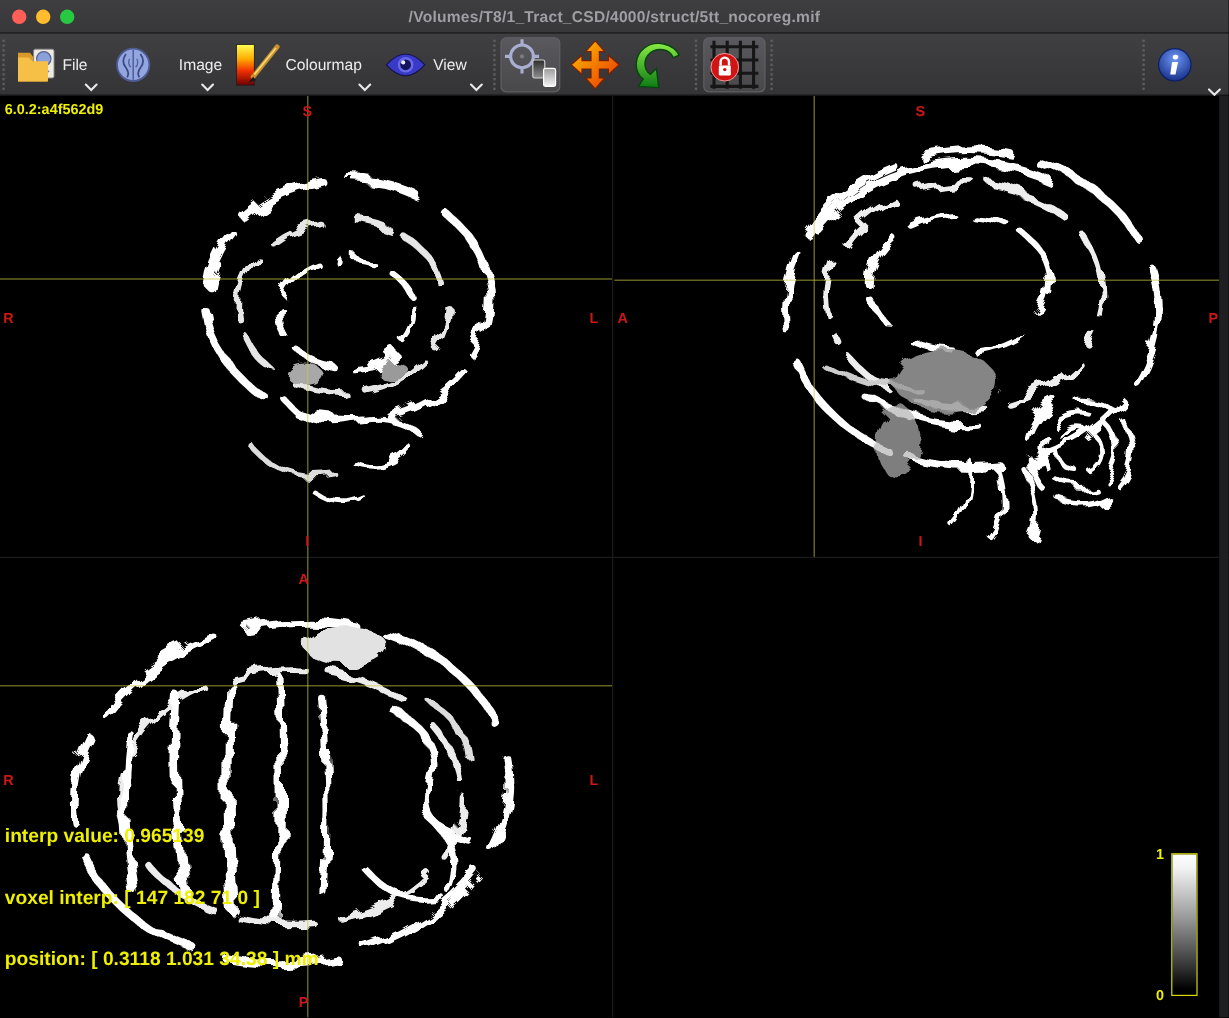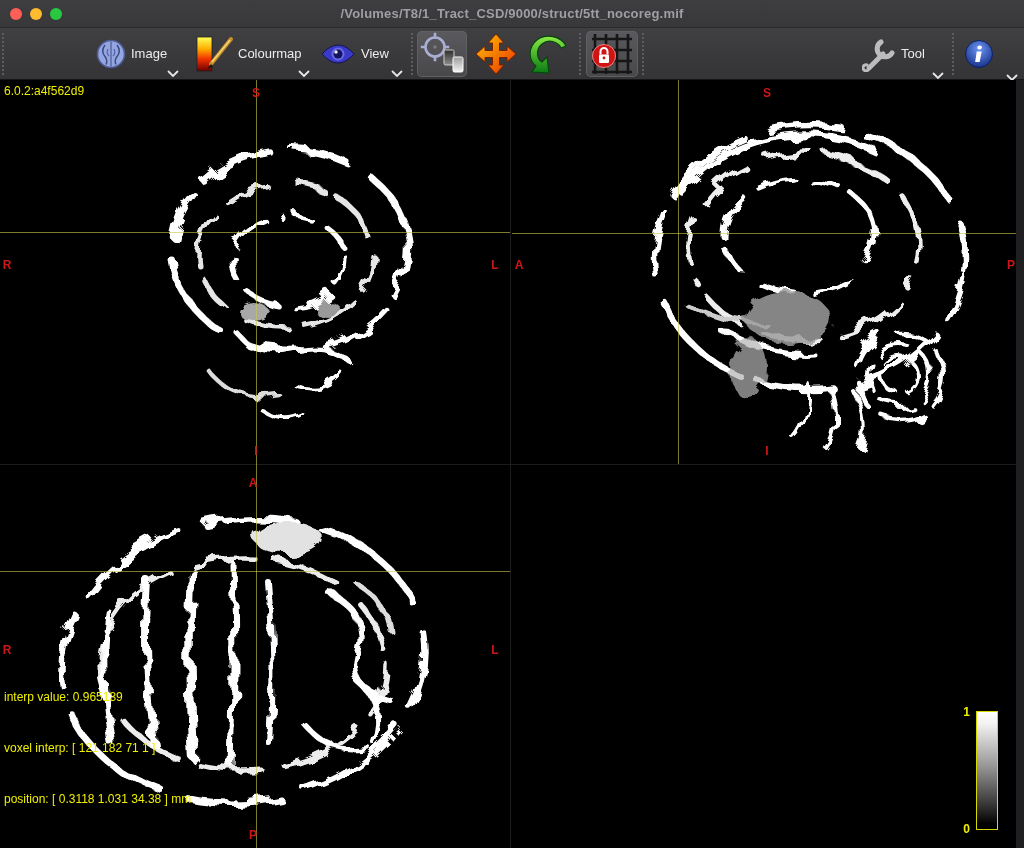--- a/index.html
+++ b/index.html
@@ -29,66 +29,83 @@
                background:linear-gradient(#5a5a5e,#48484b); box-shadow:inset 0 0 0 1px #606064; }
 
   
   #viewport { position:absolute; left:0; top:80px; width:1024px; height:768px; background:#000; }
   .slice-svg { position:absolute; }
   .xline { position:absolute; background:rgba(200,200,70,.62); z-index:5; }
   .divider { position:absolute; background:#1c1c1c; z-index:4; }
   .olabel { position:absolute; color:#cf1616; font-size:12px; font-weight:bold; z-index:7;
             transform:translate(-50%,-50%); }
   #version { position:absolute; left:4px; top:4px; color:#efef00; font-size:12px;
-             font-weight:normal; z-index:7; }
-  #status { position:absolute; left:4px; bottom:6px; color:#efef00; font-size:12px;
-            font-weight:normal; line-height:17px; z-index:7; white-space:pre; }
+             font-weight:bold; z-index:7; }
+  #status { position:absolute; left:4px; bottom:6px; color:#efef00; font-size:16px;
+            font-weight:bold; line-height:17px; z-index:7; white-space:pre; }
   #right-edge { position:absolute; right:0; top:0; width:8px; height:768px; background:#1f1f21; z-index:6; }
 
   
   #colorbar { position:absolute; left:976px; top:631px; width:22px; height:119px;
               border:1px solid #d9d900; background:linear-gradient(#ffffff,#f2f2f2 10%,#9a9a9a 45%,#3a3a3a 78%,#000000 96%);
               z-index:6; }
   .cb-label { position:absolute; color:#efef00; font-size:12px; font-weight:bold; z-index:7;
               width:16px; text-align:right; }
   #cb-max { left:954px; top:625px; }
   #cb-min { left:954px; top:742px; }
 </style>
 </head>
 <body>
 
 <div id="window">
 
   <div id="titlebar">
     <span class="tl red"></span>
     <span class="tl yel"></span>
     <span class="tl grn"></span>
-    <span id="title">/Volumes/T8/1_Tract_CSD/9000/struct/5tt_nocoreg.mif</span>
+    <span id="title">/Volumes/T8/1_Tract_CSD/4000/struct/5tt_nocoreg.mif</span>
   </div>
 
   <div id="toolbar">
     <div class="tb-sep" style="left:2px"></div>
     <div class="tb-sep" style="left:411px"></div>
     <div class="tb-sep" style="left:579px"></div>
     <div class="tb-sep" style="left:642px"></div>
     <div class="tb-sep" style="left:952px"></div>
 
+    <div class="menu-btn" style="left:6px;width:88px">
+      <span class="tb-abs" style="left:7px;top:8px">
+        <svg width="34" height="36" viewBox="0 0 34 36">
+          <path d="M2,8 h10 l3,4 h11 v20 h-24 z" fill="#d99a28"></path>
+          <rect x="15" y="5" width="17" height="24" rx="1.5" fill="#efeadf" stroke="#8a8a8a" stroke-width="0.8"></rect>
+          <circle cx="23.5" cy="13" r="6" fill="#8aa0d8" stroke="#55608f" stroke-width="1"></circle>
+          <path d="M19,24 q4,-5 9,0" stroke="#7788bb" stroke-width="1.2" fill="none"></path>
+          <path d="M2,12 h9 l3,3 h13 v17 h-25 z" fill="#f6bf45"></path>
+        </svg>
+      </span>
+      <span class="menu-label" style="left:46px">File</span>
+      <span class="chev" style="left:64px;top:36px">
+        <svg width="12" height="8" viewBox="0 0 12 8">
+            <polyline points="1.5,1.5 6,6 10.5,1.5" stroke="#e8e8e8" stroke-width="1.8" fill="none" stroke-linecap="round"></polyline>
+          </svg>
+      </span>
+    </div>
 
     <div class="menu-btn" style="left:93px;width:90px">
       <span class="tb-abs" style="left:3px;top:11px">
         <svg width="30" height="30" viewBox="0 0 30 30">
           <circle cx="15" cy="15" r="13.5" fill="#93a6e0" stroke="#4e5b94" stroke-width="1.6"></circle>
           <path d="M15,2.5 v25" stroke="#4e5b94" stroke-width="1.2"></path>
           <path d="M9,6 q-4.5,6 0,11.5 q3,4 1,8" stroke="#3d4a85" stroke-width="1.5" fill="none"></path>
           <path d="M21,6 q4.5,6 0,11.5 q-3,4 -1,8" stroke="#3d4a85" stroke-width="1.5" fill="none"></path>
           <path d="M12,10 q-2,4 1,7" stroke="#5563a8" stroke-width="1.2" fill="none"></path>
           <path d="M18,10 q2,4 -1,7" stroke="#5563a8" stroke-width="1.2" fill="none"></path>
         </svg>
       </span>
-      <span class="menu-label" style="left:38px">Image</span>
+      <span class="menu-label" style="left:56px">Image</span>
       <span class="chev" style="left:74px;top:36px">
         <svg width="12" height="8" viewBox="0 0 12 8">
             <polyline points="1.5,1.5 6,6 10.5,1.5" stroke="#e8e8e8" stroke-width="1.8" fill="none" stroke-linecap="round"></polyline>
           </svg>
       </span>
     </div>
 
     <div class="menu-btn" style="left:319px;width:88px">
       <span class="tb-abs" style="left:2px;top:15px">
         <svg width="34" height="22" viewBox="0 0 34 22">
@@ -188,37 +205,20 @@
         <svg width="46" height="46" viewBox="0 0 46 46">
           <path d="M6,3 V43 M17,3 V43 M28,3 V43 M39,3 V43 M3,8 H43 M3,19 H43 M3,30 H43 M3,41 H43" stroke="#161616" stroke-width="2.6"></path>
           <circle cx="15" cy="25" r="11.5" fill="#d01414" stroke="#ff9a9a" stroke-width="0.8"></circle>
           <path d="M11.5,23.5 v-3 a3.5,3.5 0 0 1 7,0 v3" stroke="#fff" stroke-width="2" fill="none"></path>
           <rect x="10" y="23.5" width="10" height="8.5" rx="1.2" fill="#fff"></rect>
           <circle cx="15" cy="27" r="1.4" fill="#d01414"></circle>
         </svg>
       </span>
     </div>
 
-    <div class="menu-btn" style="left:858px;width:92px">
-      <span class="tb-abs" style="left:4px;top:10px">
-        <svg width="34" height="34" viewBox="0 0 34 34">
-          <g stroke="#bcbcbc" fill="none" stroke-linecap="round">
-            <path d="M7,30 L21,16" stroke-width="5"></path>
-            <path d="M19,4 a8,8 0 1 0 11,11" stroke-width="5"></path>
-            <path d="M7,30 a3,3 0 1 1 -2,-3" stroke-width="3"></path>
-          </g>
-        </svg>
-      </span>
-      <span class="menu-label" style="left:43px">Tool</span>
-      <span class="chev" style="left:74px;top:38px">
-        <svg width="12" height="8" viewBox="0 0 12 8">
-            <polyline points="1.5,1.5 6,6 10.5,1.5" stroke="#e8e8e8" stroke-width="1.8" fill="none" stroke-linecap="round"></polyline>
-          </svg>
-      </span>
-    </div>
 
     <div class="menu-btn" style="left:962px;width:60px">
       <span class="tb-abs" style="left:2px;top:11px">
         <svg width="30" height="30" viewBox="0 0 30 30">
           <defs>
               <radialGradient id="ig" cx="50%" cy="32%" r="75%">
                 <stop offset="0%" stop-color="#6d96f5"></stop>
                 <stop offset="100%" stop-color="#10287e"></stop>
               </radialGradient>
             </defs>
@@ -340,21 +340,21 @@
 
     <span class="olabel" style="left:253px;top:403px">A</span>
     <span class="olabel" style="left:7px;top:570px">R</span>
     <span class="olabel" style="left:495px;top:570px">L</span>
     <span class="olabel" style="left:253px;top:755px">P</span>
 
     <span id="version">6.0.2:a4f562d9</span>
 
     <div id="status">
       <div><span>interp value:</span> <span>0.965139</span></div>
-      <div><span>voxel interp:</span> <span>[ 121 182 71 1 ]</span></div>
+      <div><span>voxel interp:</span> <span>[ 147 182 71 0 ]</span></div>
       <div><span>position:</span> <span>[ 0.3118 1.031 34.38 ] mm</span></div>
     </div>
 
     <div id="colorbar"></div>
     <span class="cb-label" id="cb-max">1</span>
     <span class="cb-label" id="cb-min">0</span>
 
     <div id="right-edge"></div>
   </div>
 

